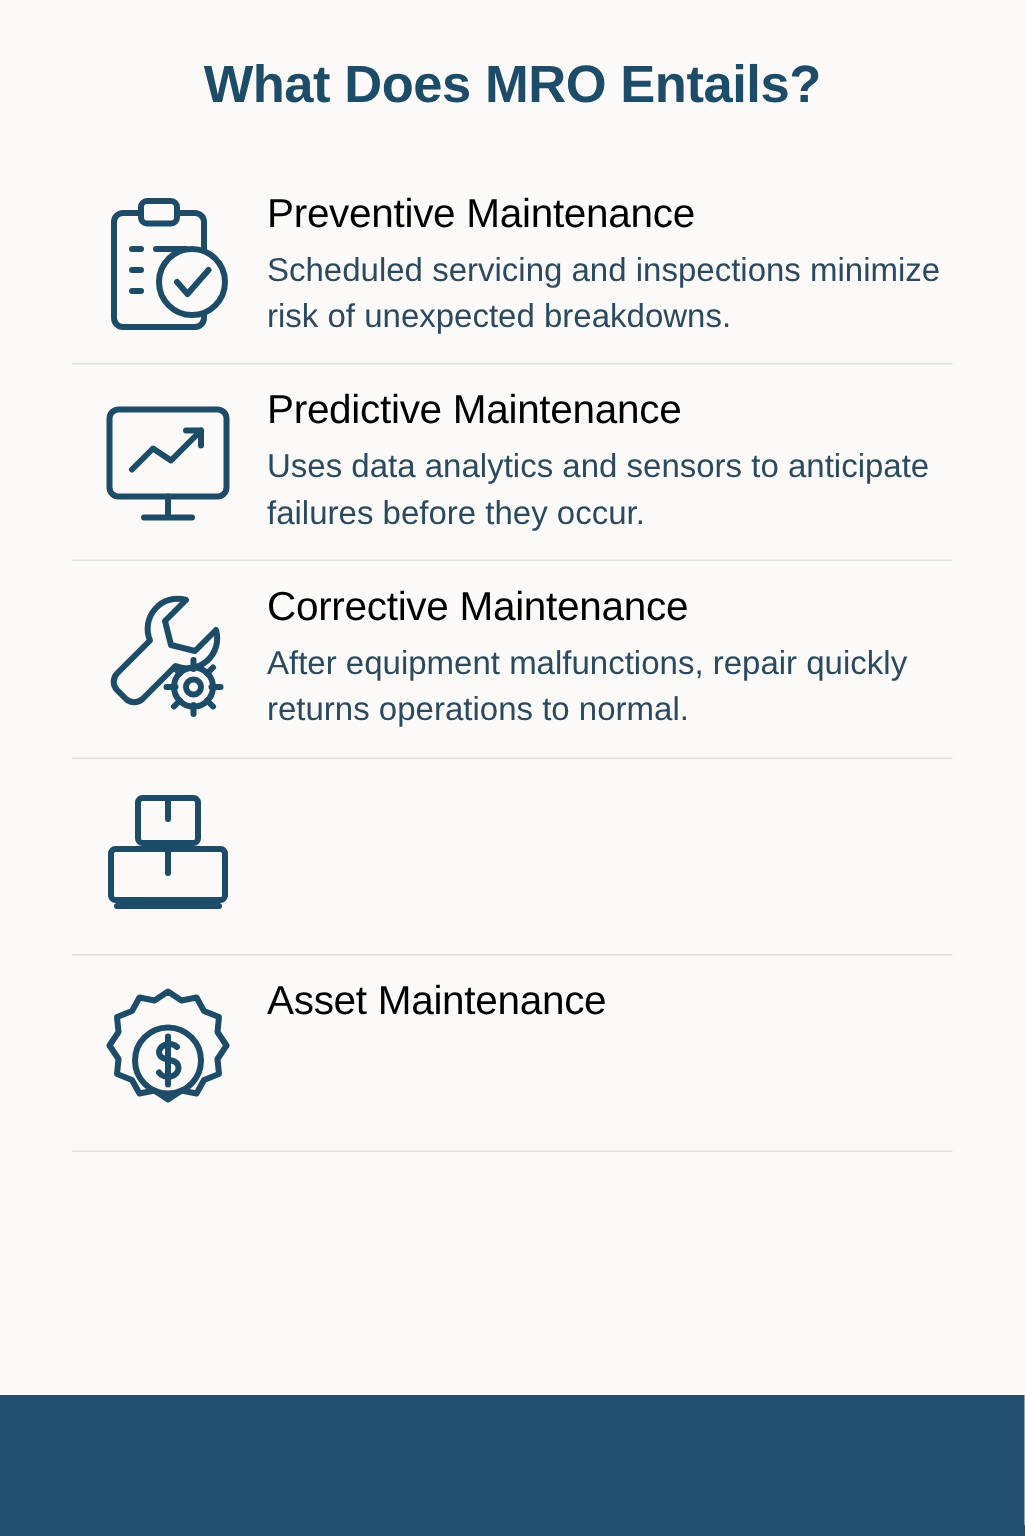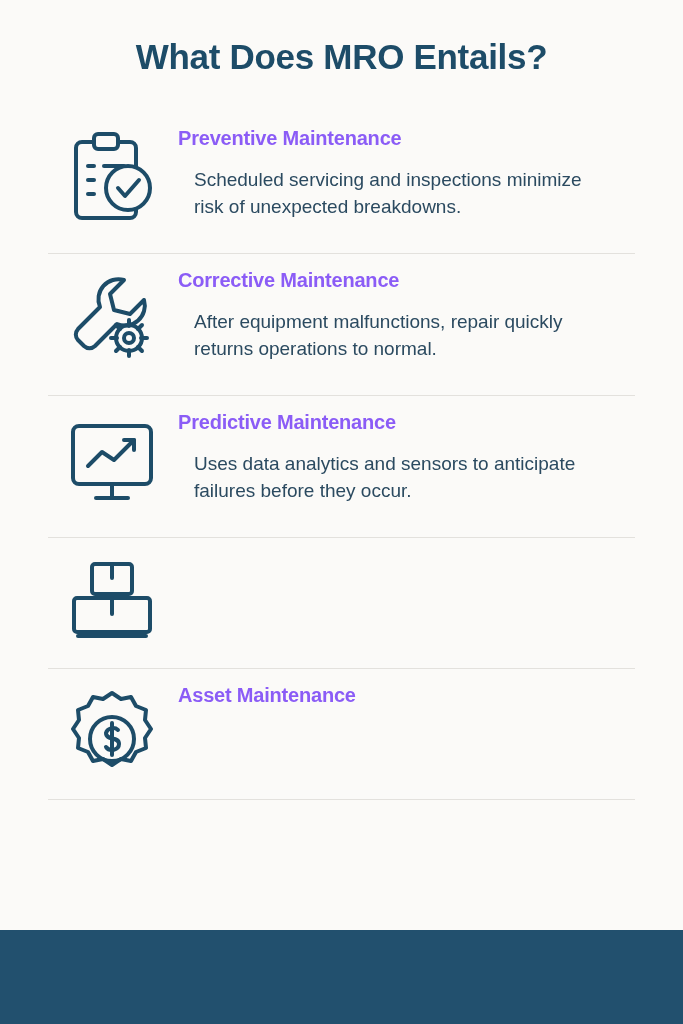--- a/index.html
+++ b/index.html
@@ -56,32 +56,32 @@
   }
   .icon-cell svg {
     display: block;
   }
   .text-cell {
     flex: 1 1 auto;
     padding-left: 2px;
     padding-right: 4px;
   }
   .item-title {
-    color: #8b5cf6;
-    font-size: 20px;
-    font-weight: bold;
+    color: #000000;
+    font-size: 27px;
+    font-weight: normal;
     line-height: 1.25;
     margin: 0 0 4px 0;
     letter-spacing: -0.2px;
   }
   .item-desc {
     color: #2b4a60;
-    font-size: 19px;
+    font-size: 22px;
     line-height: 1.42;
-    margin: 16px;
+    margin: 0;
     font-weight: normal;
   }
   .footer-bar {
     height: 94px;
     background: #22506e;
     width: 100%;
   }
 </style>
 </head>
 <body>
@@ -107,52 +107,52 @@
       </div>
       <div class="text-cell">
         <p class="item-title">Preventive Maintenance</p>
         <p class="item-desc">Scheduled servicing and inspections minimize risk of unexpected breakdowns.</p>
       </div>
     </div>
 
     <div class="row">
       <div class="icon-cell">
         <svg width="92" height="96" viewBox="0 0 92 96" fill="none" stroke="#1d4c68" stroke-width="4" stroke-linecap="round" stroke-linejoin="round">
+          <rect x="7" y="12" width="78" height="58" rx="6"></rect>
+          <polyline points="22,52 36,38 48,46 68,26"></polyline>
+          <polyline points="58,26 68,26 68,36"></polyline>
+          <line x1="46" y1="70" x2="46" y2="82"></line>
+          <line x1="30" y1="84" x2="62" y2="84"></line>
+        </svg>
+      </div>
+      <div class="text-cell">
+        <p class="item-title">Predictive Maintenance</p>
+        <p class="item-desc">Uses data analytics and sensors to anticipate failures before they occur.</p>
+      </div>
+    </div>
+
+    <div class="row">
+      <div class="icon-cell">
+        <svg width="92" height="96" viewBox="0 0 92 96" fill="none" stroke="#1d4c68" stroke-width="4" stroke-linecap="round" stroke-linejoin="round">
           <path d="M58 8 a20 20 0 0 0 -24 27 L12 57 a8 8 0 0 0 0 11 l6 6 a8 8 0 0 0 11 0 L51 52 a20 20 0 0 0 27 -24 L64 42 L48 38 L44 22 Z"></path>
           <circle cx="63" cy="66" r="13"></circle>
           <circle cx="63" cy="66" r="5"></circle>
           <line x1="63" y1="48" x2="63" y2="54"></line>
           <line x1="63" y1="78" x2="63" y2="84"></line>
           <line x1="45" y1="66" x2="51" y2="66"></line>
           <line x1="75" y1="66" x2="81" y2="66"></line>
           <line x1="50" y1="53" x2="54" y2="57"></line>
           <line x1="72" y1="75" x2="76" y2="79"></line>
           <line x1="76" y1="53" x2="72" y2="57"></line>
           <line x1="54" y1="75" x2="50" y2="79"></line>
         </svg>
       </div>
       <div class="text-cell">
         <p class="item-title">Corrective Maintenance</p>
         <p class="item-desc">After equipment malfunctions, repair quickly returns operations to normal.</p>
-      </div>
-    </div>
-
-    <div class="row">
-      <div class="icon-cell">
-        <svg width="92" height="96" viewBox="0 0 92 96" fill="none" stroke="#1d4c68" stroke-width="4" stroke-linecap="round" stroke-linejoin="round">
-          <rect x="7" y="12" width="78" height="58" rx="6"></rect>
-          <polyline points="22,52 36,38 48,46 68,26"></polyline>
-          <polyline points="58,26 68,26 68,36"></polyline>
-          <line x1="46" y1="70" x2="46" y2="82"></line>
-          <line x1="30" y1="84" x2="62" y2="84"></line>
-        </svg>
-      </div>
-      <div class="text-cell">
-        <p class="item-title">Predictive Maintenance</p>
-        <p class="item-desc">Uses data analytics and sensors to anticipate failures before they occur.</p>
       </div>
     </div>
 
     <div class="row">
       <div class="icon-cell">
         <svg width="92" height="96" viewBox="0 0 92 96" fill="none" stroke="#1d4c68" stroke-width="4" stroke-linecap="round" stroke-linejoin="round">
           <rect x="26" y="8" width="40" height="30" rx="3"></rect>
           <line x1="46" y1="8" x2="46" y2="22"></line>
           <rect x="8" y="42" width="76" height="34" rx="3"></rect>
           <line x1="46" y1="42" x2="46" y2="58"></line>

